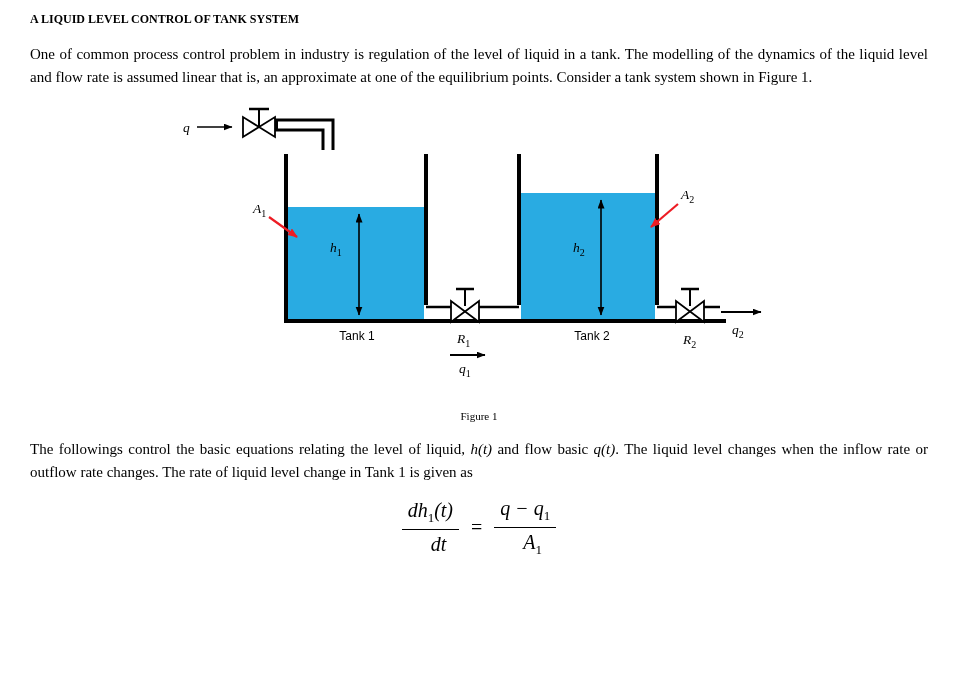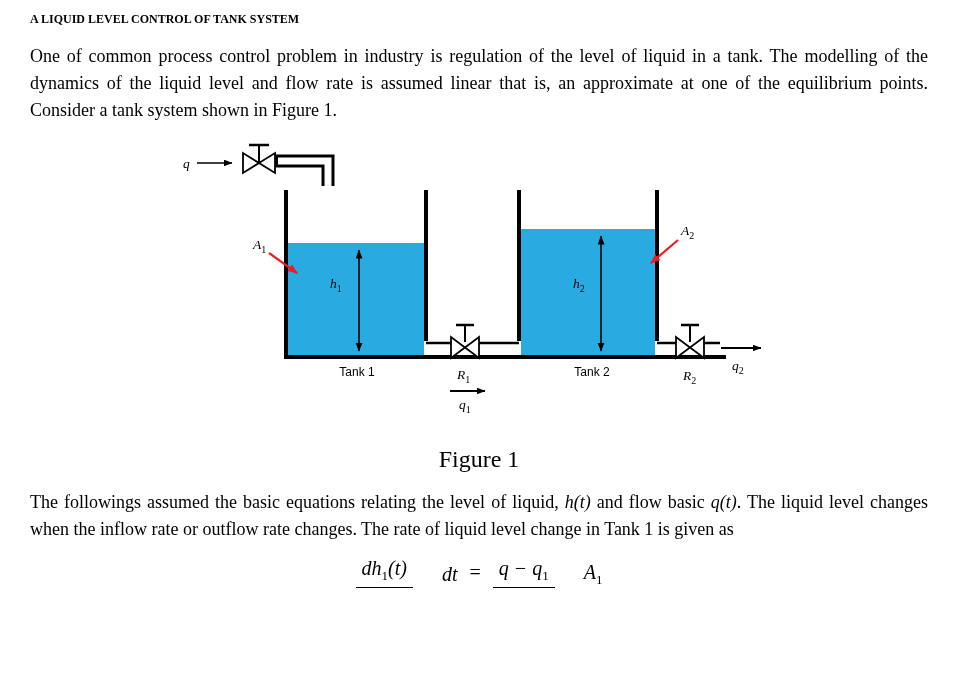--- a/index.html
+++ b/index.html
@@ -5,30 +5,30 @@
   html, body { margin: 0; padding: 0; background: #ffffff; }
   body {
     width: 958px; height: 684px; overflow: hidden;
     font-family: "Liberation Serif", serif; color: #000;
   }
   .page { padding: 8px 30px 0 30px; }
   .title {
     font-size: 12px; font-weight: bold; margin: 4px 0 16px 0;
   }
   .body-text {
-    font-size: 18px; line-height: 1.5; text-align: justify; margin: 0 0 8px 0;
+    font-size: 15px; line-height: 1.5; text-align: justify; margin: 0 0 8px 0;
   }
   .it { font-style: italic; }
   .figure-wrap { text-align: center; margin-top: 4px; }
-  .caption { text-align: center; font-size: 24px; margin: 0 0 16px 0; }
+  .caption { text-align: center; font-size: 11px; margin: 0 0 16px 0; }
   .equation {
     display: flex; justify-content: center; align-items: center; gap: 12px;
     font-size: 20px; margin-top: 14px;
   }
-  .frac { display: inline-flex; flex-direction: row; align-items: center; }
+  .frac { display: inline-flex; flex-direction: column; }
   .frac .num { padding: 0 6px 3px 6px; border-bottom: 1.6px solid #000; }
   .frac .den { padding-top: 3px; margin-left: 29px; }
   sub { font-size: 13px; }
   
   svg text { font-family: "Liberation Serif", serif; font-size: 13.5px; }
   svg .sub { font-size: 10px; }
   svg .sans { font-family: "Liberation Sans", sans-serif; font-size: 12px; font-style: normal; }
 </style>
 </head>
 <body>
@@ -106,21 +106,21 @@
       <text x="423" y="244" text-anchor="middle" class="sans">Tank 2</text>
       <text x="404" y="156"><tspan class="it">h</tspan><tspan class="sub" dy="3.5">2</tspan></text>
       <text x="512" y="103"><tspan class="it">A</tspan><tspan class="sub" dy="3.5">2</tspan></text>
       <text x="514" y="248"><tspan class="it">R</tspan><tspan class="sub" dy="3.5">2</tspan></text>
       <text x="563" y="238"><tspan class="it">q</tspan><tspan class="sub" dy="3.5">2</tspan></text>
     </svg>
   </div>
 
   <div class="caption">Figure 1</div>
 
-  <p class="body-text"><span>The followings assumed the basic equations relating the level of liquid, </span><span class="it">h(t)</span><span> and flow basic </span><span class="it">q(t)</span><span>. The liquid level changes when the inflow rate or outflow rate changes. The rate of liquid level change in Tank 1 is given as</span></p>
+  <p class="body-text"><span>The followings control the basic equations relating the level of liquid, </span><span class="it">h(t)</span><span> and flow basic </span><span class="it">q(t)</span><span>. The liquid level changes when the inflow rate or outflow rate changes. The rate of liquid level change in Tank 1 is given as</span></p>
 
   <div class="equation">
     <span class="frac">
       <span class="num"><span class="it">dh</span><sub>1</sub><span class="it">(t)</span></span>
       <span class="den"><span class="it">dt</span></span>
     </span>
     <span>=</span>
     <span class="frac">
       <span class="num"><span class="it">q − q</span><sub>1</sub></span>
       <span class="den"><span class="it">A</span><sub>1</sub></span>

